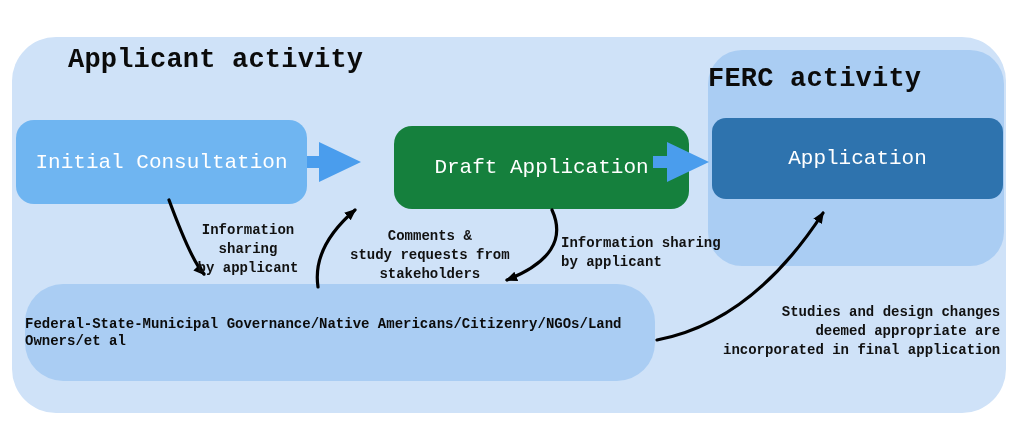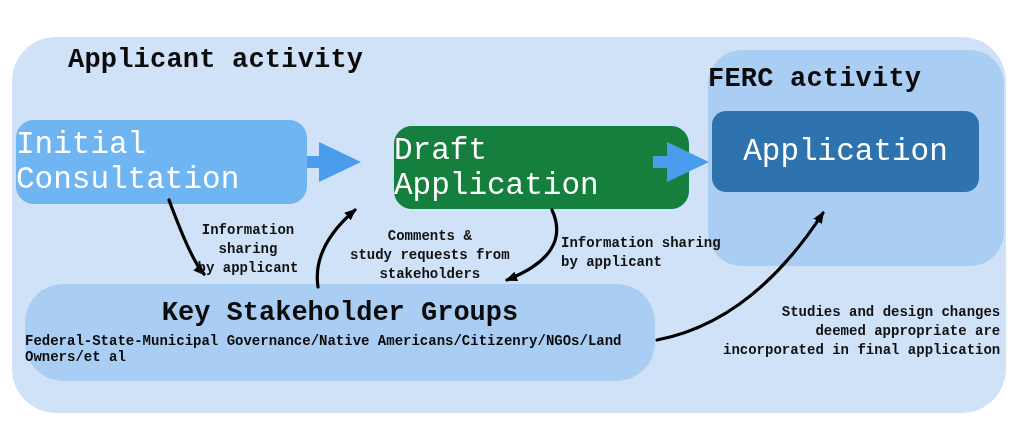--- a/index.html
+++ b/index.html
@@ -8,24 +8,24 @@
 
   .panel{position:absolute;}
   .panel-applicant{left:12px;top:37px;width:994px;height:376px;background:#cfe2f8;border-radius:44px;}
   .panel-ferc{left:708px;top:50px;width:296px;height:216px;background:#aacdf3;border-radius:34px;}
 
   .panel-title{position:absolute;color:#0b0b0b;font-size:27px;font-weight:bold;letter-spacing:.2px;}
   .title-applicant{left:68px;top:45px;}
   .title-ferc{left:708px;top:64px;width:296px;text-align:left;}
 
   .node{position:absolute;display:flex;align-items:center;justify-content:center;
-        color:#ffffff;font-size:31px;font-weight:500;}
+        color:#ffffff;font-size:21px;font-weight:500;}
   .node-initial{left:16px;top:120px;width:291px;height:84px;background:#6fb5f1;border-radius:18px;}
   .node-draft{left:358px;top:126px;width:295px;height:83px;background:#15803d;border-radius:18px;margin-left:36px;}
-  .node-application{left:712px;top:111px;width:267px;height:81px;background:#2e73ae;border-radius:14px;}
+  .node-application{left:712px;top:118px;width:291px;height:81px;background:#2e73ae;border-radius:14px;}
 
   .node-ksg{left:25px;top:284px;width:630px;height:97px;background:#aacdf3;border-radius:38px;
             position:absolute;display:flex;flex-direction:column;align-items:center;justify-content:center;gap:4px;}
   .ksg-title{color:#0b0b0b;font-size:27px;font-weight:bold;line-height:1.1;}
   .ksg-subtitle{color:#0b0b0b;font-size:14px;font-weight:600;line-height:1.2;}
 
   svg.overlay{position:absolute;left:0;top:0;pointer-events:none;}
 
   .edge-label{position:absolute;color:#111111;font-size:14px;font-weight:600;
               line-height:1.34;white-space:pre-line;}
@@ -52,21 +52,20 @@
 
   <div class="node node-draft">
     <span>Draft Application</span>
   </div>
 
   <div class="node node-application">
     <span>Application</span>
   </div>
 
   <div class="node-ksg">
-    <div class="ksg-title">Key Stakeholder Groups</div>
     <div class="ksg-subtitle">Federal-State-Municipal Governance/Native Americans/Citizenry/NGOs/Land Owners/et al</div>
   </div>
 
   <svg class="overlay" width="1024" height="445" viewBox="0 0 1024 445">
     <defs>
       <marker id="ah" markerUnits="userSpaceOnUse" markerWidth="14" markerHeight="12" refX="10" refY="5" orient="auto">
         <path d="M0,0 L12,5 L0,10 Z" fill="#000000"></path>
       </marker>
     </defs>
 

